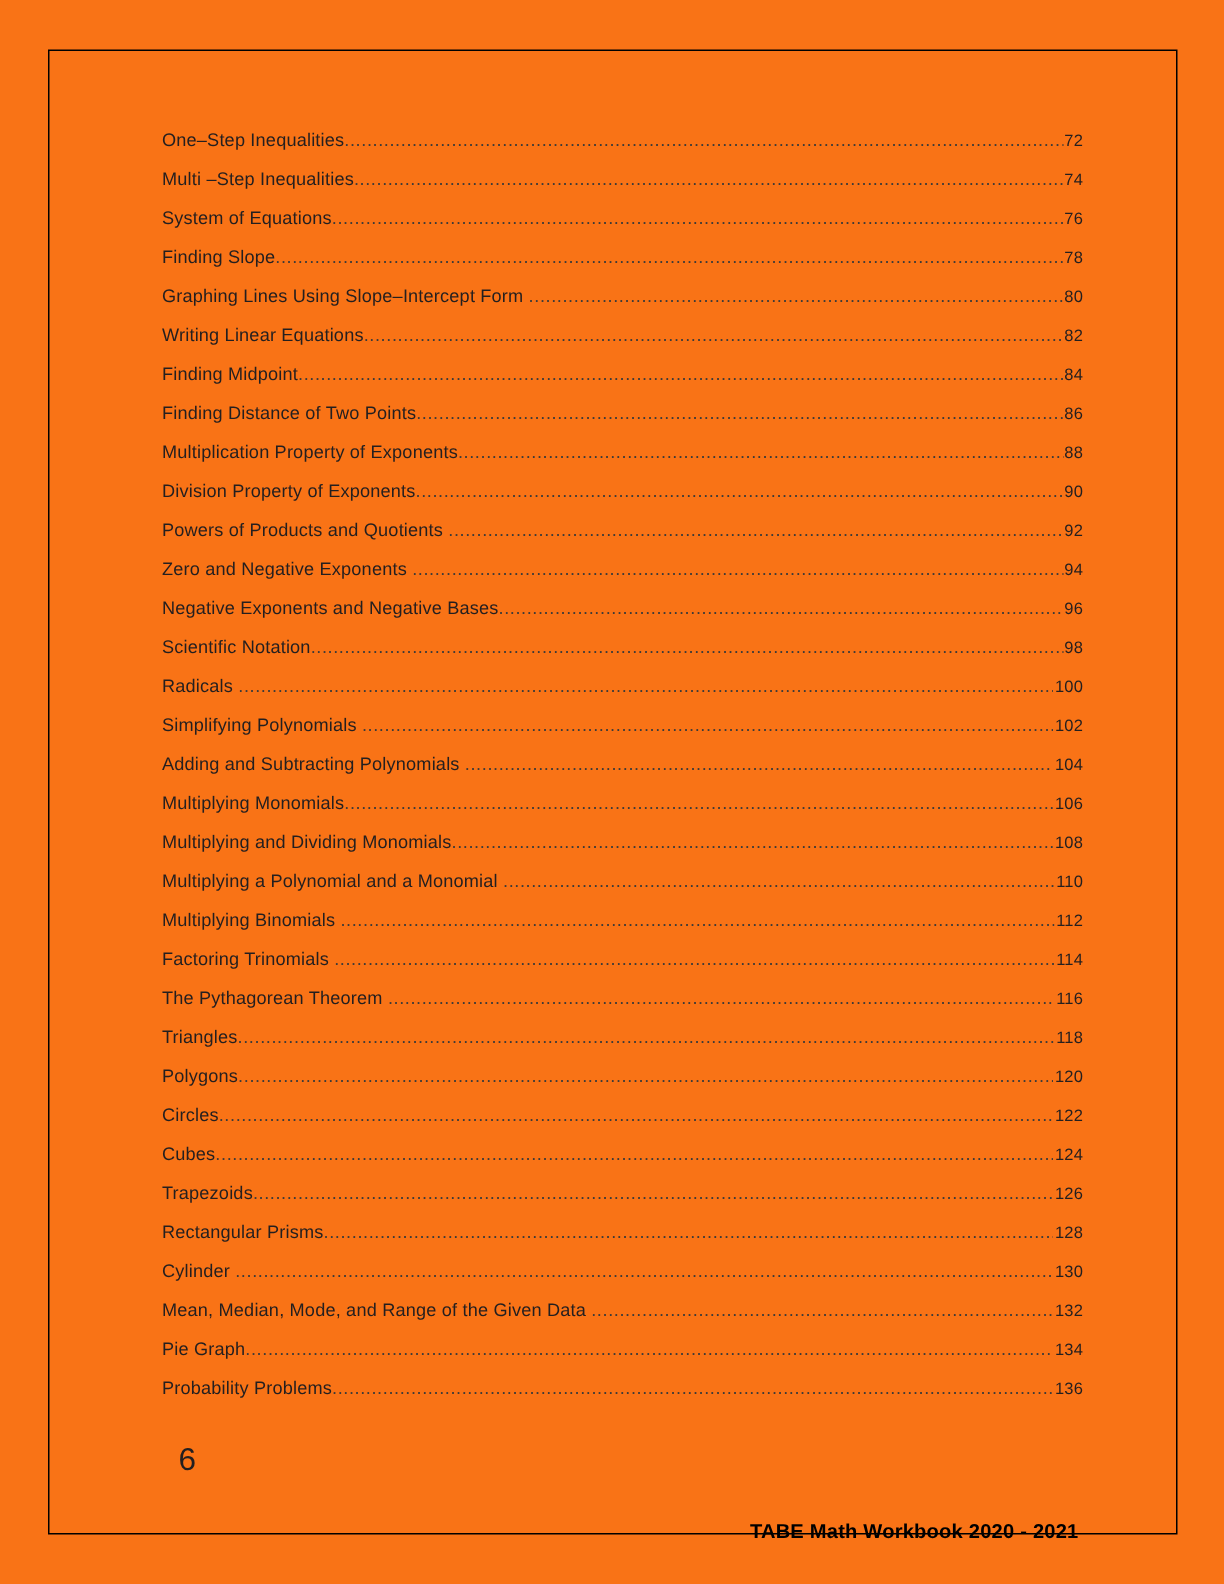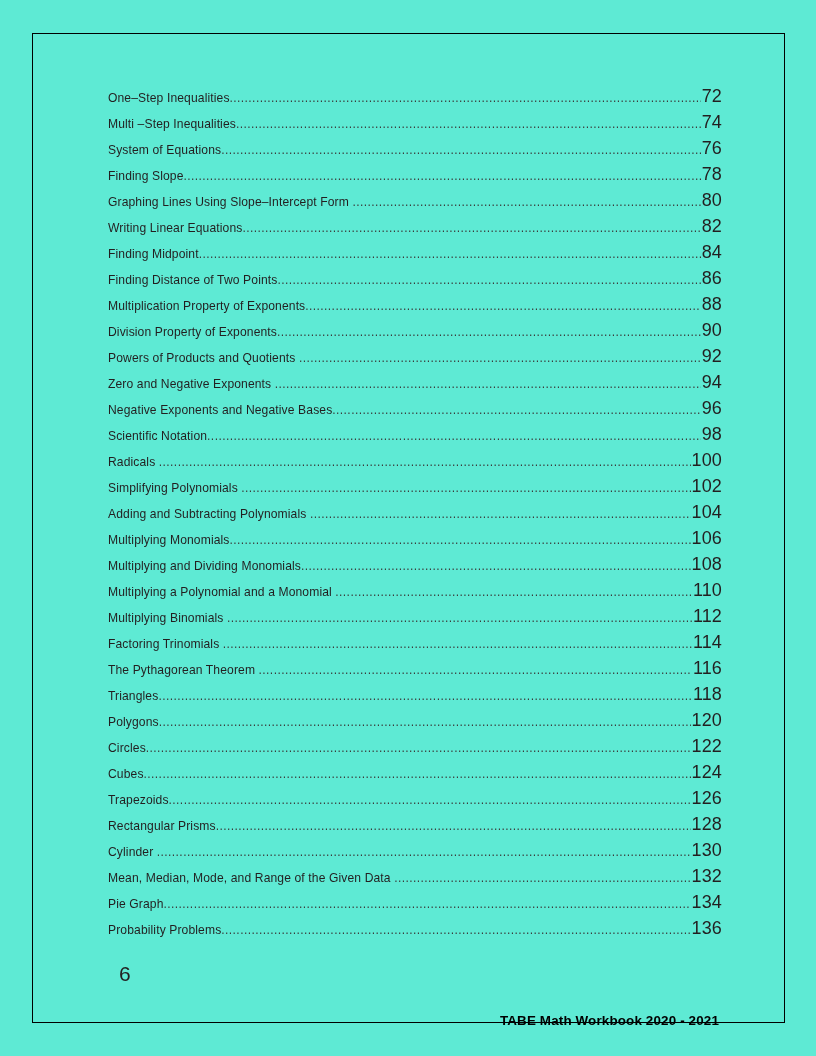--- a/index.html
+++ b/index.html
@@ -10,21 +10,21 @@
   body {
     width: 816px;
     height: 1056px;
     font-family: "Liberation Sans", sans-serif;
     -webkit-font-smoothing: antialiased;
   }
   .page {
     position: relative;
     width: 816px;
     height: 1056px;
-    background: #5eead4;
+    background: #f97316;
     box-sizing: border-box;
   }
   .page-border {
     position: absolute;
     left: 32px;
     top: 33px;
     width: 753px;
     height: 990px;
     border: 1.4px solid #000000;
     box-sizing: border-box;
@@ -57,21 +57,21 @@
     margin: 0 0px;
     font-size: 12.1px;
     color: #3a3a3a;
     letter-spacing: 0.4px;
     position: relative;
     top: -0.5px;
   }
   .toc-page {
     flex: 0 0 auto;
     text-align: right;
-    font-size: 18px;
+    font-size: 11px;
     color: #231f20;
     padding-left: 1px;
   }
   .footer {
     position: absolute;
     left: 108px;
     top: 962px;
     width: 614px;
     height: 40px;
   }

